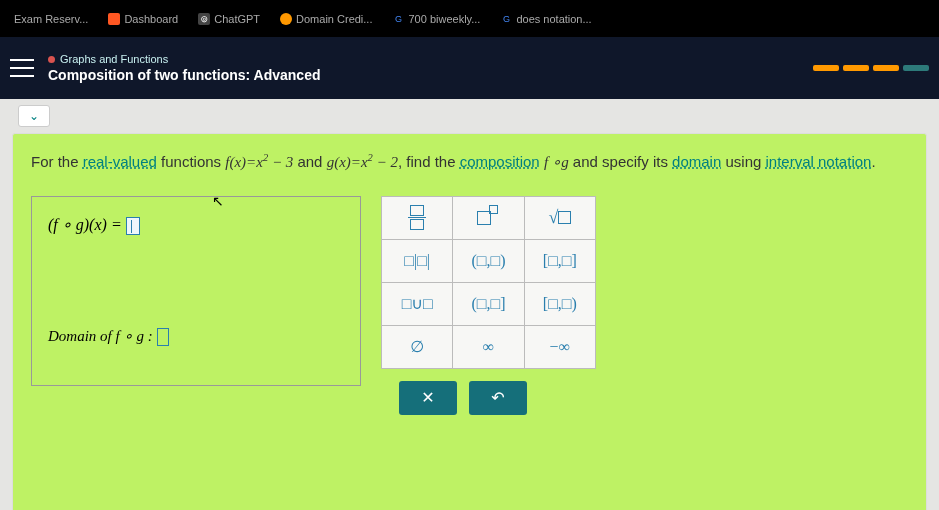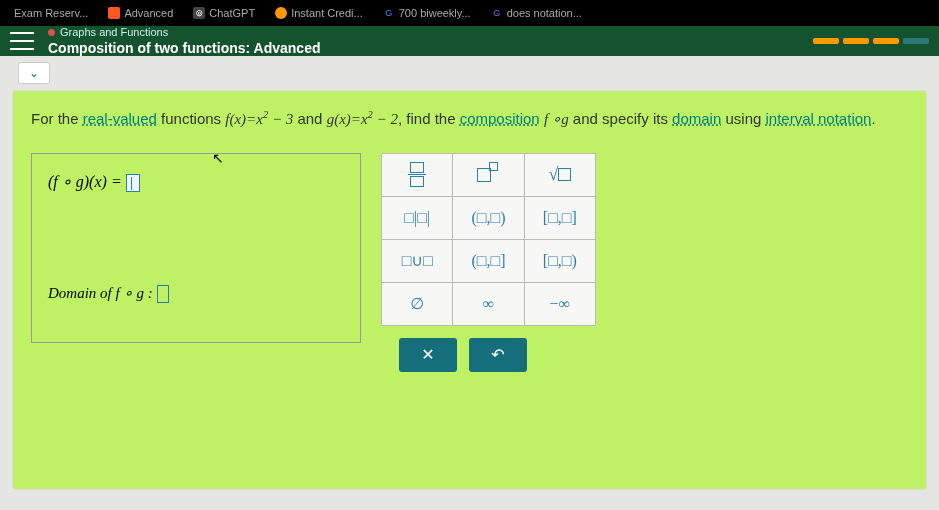--- a/index.html
+++ b/index.html
@@ -1,20 +1,20 @@
 <!DOCTYPE html>
 <html><head>
 <meta charset="utf-8">
 <style>
 * { margin:0; padding:0; box-sizing:border-box; }
 body { width:939px; height:510px; font-family:Arial,sans-serif; background:#e5e5e3; overflow:hidden; }
-.tabbar { height:26px; background:#000; display:flex; align-items:center; color:#aaa; font-size:11px; padding:0 6px; gap:4px; }
+.tabbar { height:37px; background:#000; display:flex; align-items:center; color:#aaa; font-size:11px; padding:0 6px; gap:4px; }
 .tab { display:flex; align-items:center; gap:4px; padding:0 8px; white-space:nowrap; }
 .tab-ico { width:12px; height:12px; border-radius:2px; display:flex; align-items:center; justify-content:center; font-size:9px; }
-.hdr { height:30px; background:#14532d; display:flex; align-items:center; padding:0 10px; color:#fff; }
+.hdr { height:62px; background:#0f172a; display:flex; align-items:center; padding:0 10px; color:#fff; }
 .menu-ico { width:24px; height:18px; display:flex; flex-direction:column; justify-content:space-between; margin-right:14px; cursor:pointer; }
 .menu-ico span { height:2px; background:#fff; }
 .hdr-text .bc { font-size:11px; color:#c8f0f0; display:flex; align-items:center; gap:5px; }
 .bc-dot { width:7px; height:7px; background:#d9534f; border-radius:50%; }
 .hdr-text .title { font-size:14px; font-weight:bold; margin-top:2px; }
 .prog { margin-left:auto; display:flex; gap:4px; }
 .pseg { width:26px; height:6px; background:#ff9900; border-radius:2px; }
 .pseg.off { background:#2d7a7a; }
 .collapse { width:32px; height:22px; background:#fff; border:1px solid #ccc; border-radius:3px; margin:6px 0 0 18px; display:flex; align-items:center; justify-content:center; color:#008080; cursor:pointer; font-size:12px; }
 .content { background:#bef264; margin:6px 12px; border:1px solid #ddd; border-radius:3px; padding:16px 18px 40px; position:relative; min-height:400px; }
@@ -46,29 +46,29 @@
 </style>
 </head>
 <body>
 
 <div class="tabbar">
   <div class="tab">
       <span>Exam Reserv...</span>
     </div>
   <div class="tab">
       <span class="tab-ico" style="background:#ff5722"></span>
-      <span>Advanced</span>
+      <span>Dashboard</span>
     </div>
   <div class="tab">
       <span class="tab-ico" style="background:#444;color:#fff">⊚</span>
       <span>ChatGPT</span>
     </div>
   <div class="tab">
       <span class="tab-ico" style="background:#ff9800;border-radius:50%"></span>
-      <span>Instant Credi...</span>
+      <span>Domain Credi...</span>
     </div>
   <div class="tab">
       <span class="tab-ico" style="color:#4285f4">G</span>
       <span>700 biweekly...</span>
     </div>
   <div class="tab">
       <span class="tab-ico" style="color:#4285f4">G</span>
       <span>does notation...</span>
     </div>
 </div>

